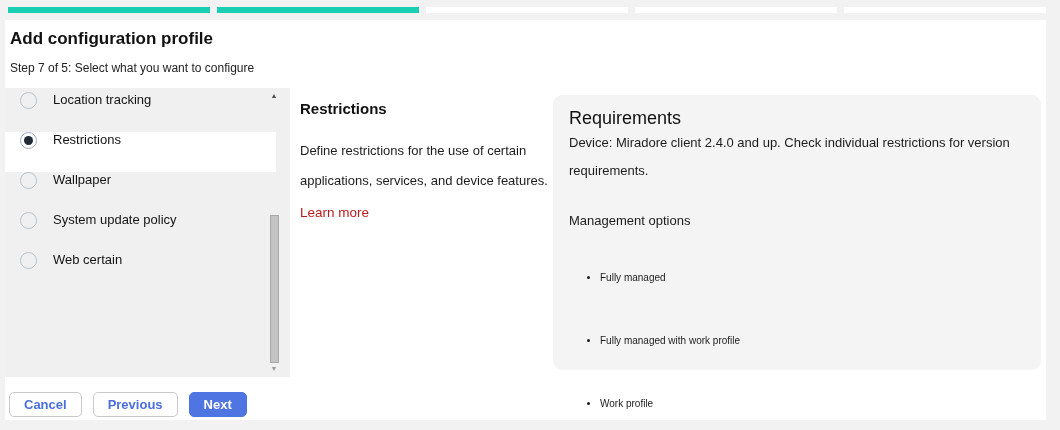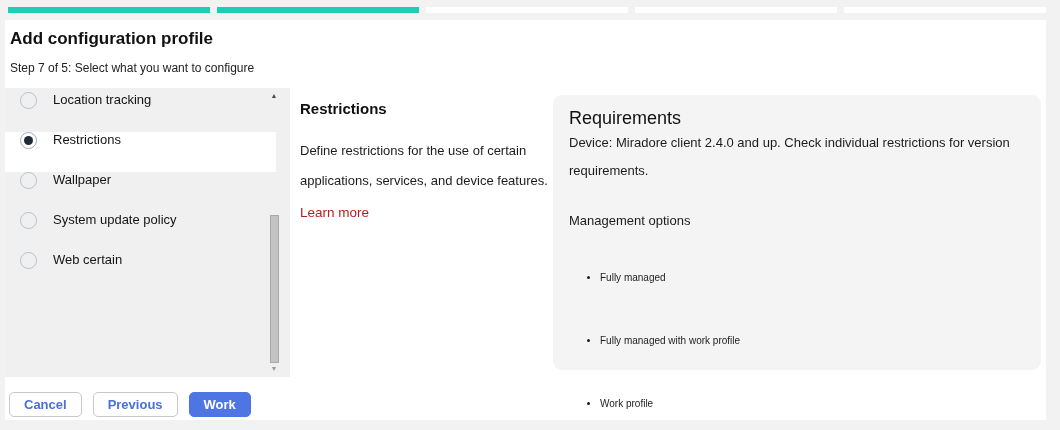--- a/index.html
+++ b/index.html
@@ -173,15 +173,15 @@
           <li>Fully managed</li>
           <li>Fully managed with work profile</li>
           <li>Work profile</li>
         </ul>
     </div>
   </div>
 
   <div class="footer">
     <button class="btn btn-outline">Cancel</button>
     <button class="btn btn-outline">Previous</button>
-    <button class="btn btn-primary">Work</button>
+    <button class="btn btn-primary">Next</button>
   </div>
 </div>
 
 </body></html>

